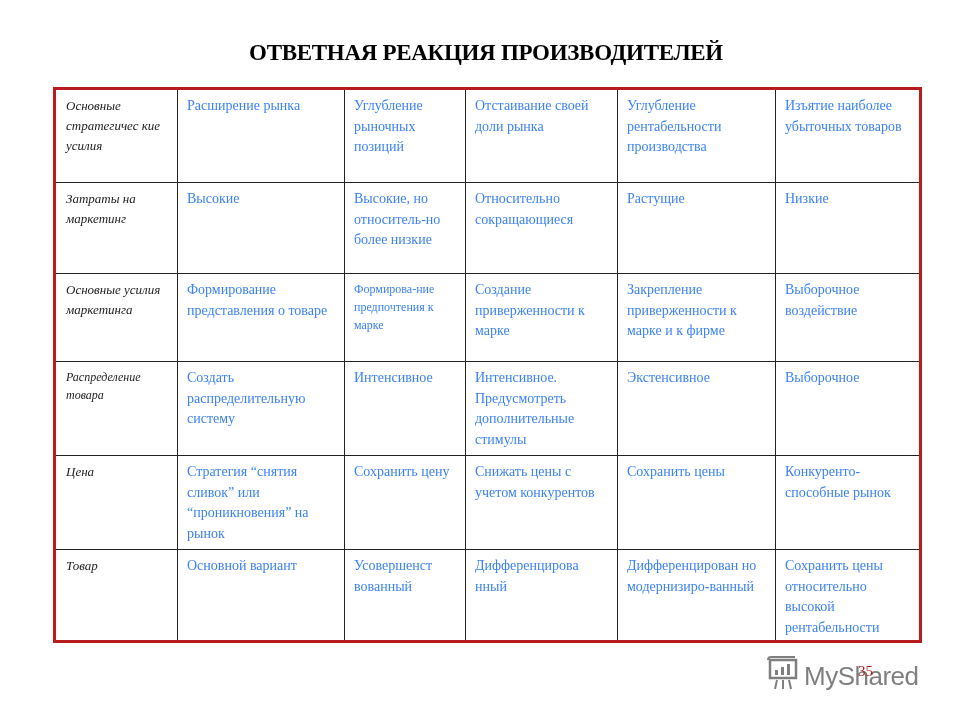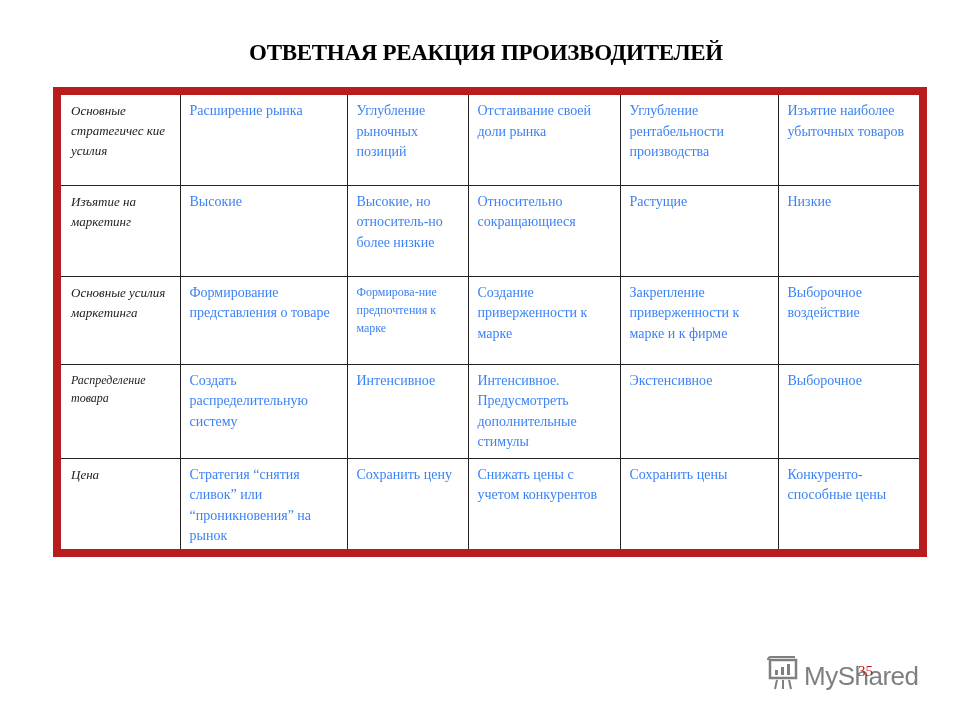--- a/index.html
+++ b/index.html
@@ -26,21 +26,21 @@
       font-size: 23px;
       letter-spacing: -0.3px;
       color: #000;
     }
     table.main {
       position: absolute;
       left: 53px;
       top: 87px;
       width: 866px;
       border-collapse: collapse;
-      border: 8px solid #b91c1c;
+      border: 3px solid #b91c1c;
       table-layout: fixed;
     }
     table.main td {
       border: 1.5px solid #222;
       vertical-align: top;
       padding: 6px 8px 2px 9px;
       font-size: 14px;
       line-height: 20.5px;
       font-family: "Liberation Serif", serif;
       color: #3b82f6;
@@ -102,21 +102,21 @@
   <tbody>
     <tr style="height:94px">
       <td class="rowhead">Основные стратегичес кие усилия</td>
       <td>Расширение рынка</td>
       <td>Углубление рыночных позиций</td>
       <td>Отстаивание своей доли рынка</td>
       <td>Углубление рентабельности производства</td>
       <td>Изъятие наиболее убыточных товаров</td>
     </tr>
     <tr style="height:91px">
-      <td class="rowhead">Изъятие на маркетинг</td>
+      <td class="rowhead">Затраты на маркетинг</td>
       <td>Высокие</td>
       <td>Высокие, но относитель-но более низкие</td>
       <td>Относительно сокращающиеся</td>
       <td>Растущие</td>
       <td>Низкие</td>
     </tr>
     <tr style="height:88px">
       <td class="rowhead">Основные усилия маркетинга</td>
       <td>Формирование представления о товаре</td>
       <td class="small">Формирова-ние предпочтения к марке</td>
@@ -131,21 +131,29 @@
       <td>Интенсивное. Предусмотреть дополнительные стимулы</td>
       <td>Экстенсивное</td>
       <td>Выборочное</td>
     </tr>
     <tr style="height:94px">
       <td class="rowhead">Цена</td>
       <td>Стратегия “снятия сливок” или “проникновения” на рынок</td>
       <td>Сохранить цену</td>
       <td>Снижать цены с учетом конкурентов</td>
       <td>Сохранить цены</td>
-      <td>Конкуренто-способные цены</td>
+      <td>Конкуренто-способные рынок</td>
+    </tr>
+    <tr style="height:92px">
+      <td class="rowhead">Товар</td>
+      <td>Основной вариант</td>
+      <td>Усовершенст вованный</td>
+      <td>Дифференцирова нный</td>
+      <td>Дифференцирован но модернизиро-ванный</td>
+      <td>Сохранить цены относительно высокой рентабельности</td>
     </tr>
   </tbody>
 </table>
 
 <div class="watermark">
   <span>
     <svg width="34" height="36" viewBox="0 0 34 36">
       <rect x="4" y="4" width="26" height="18" fill="none" stroke="#555" stroke-width="2.5"></rect>
       <path d="M2 4 Q2 1 5 1 L29 1" fill="none" stroke="#555" stroke-width="2"></path>
       <rect x="9" y="14" width="3" height="5" fill="#555"></rect>

